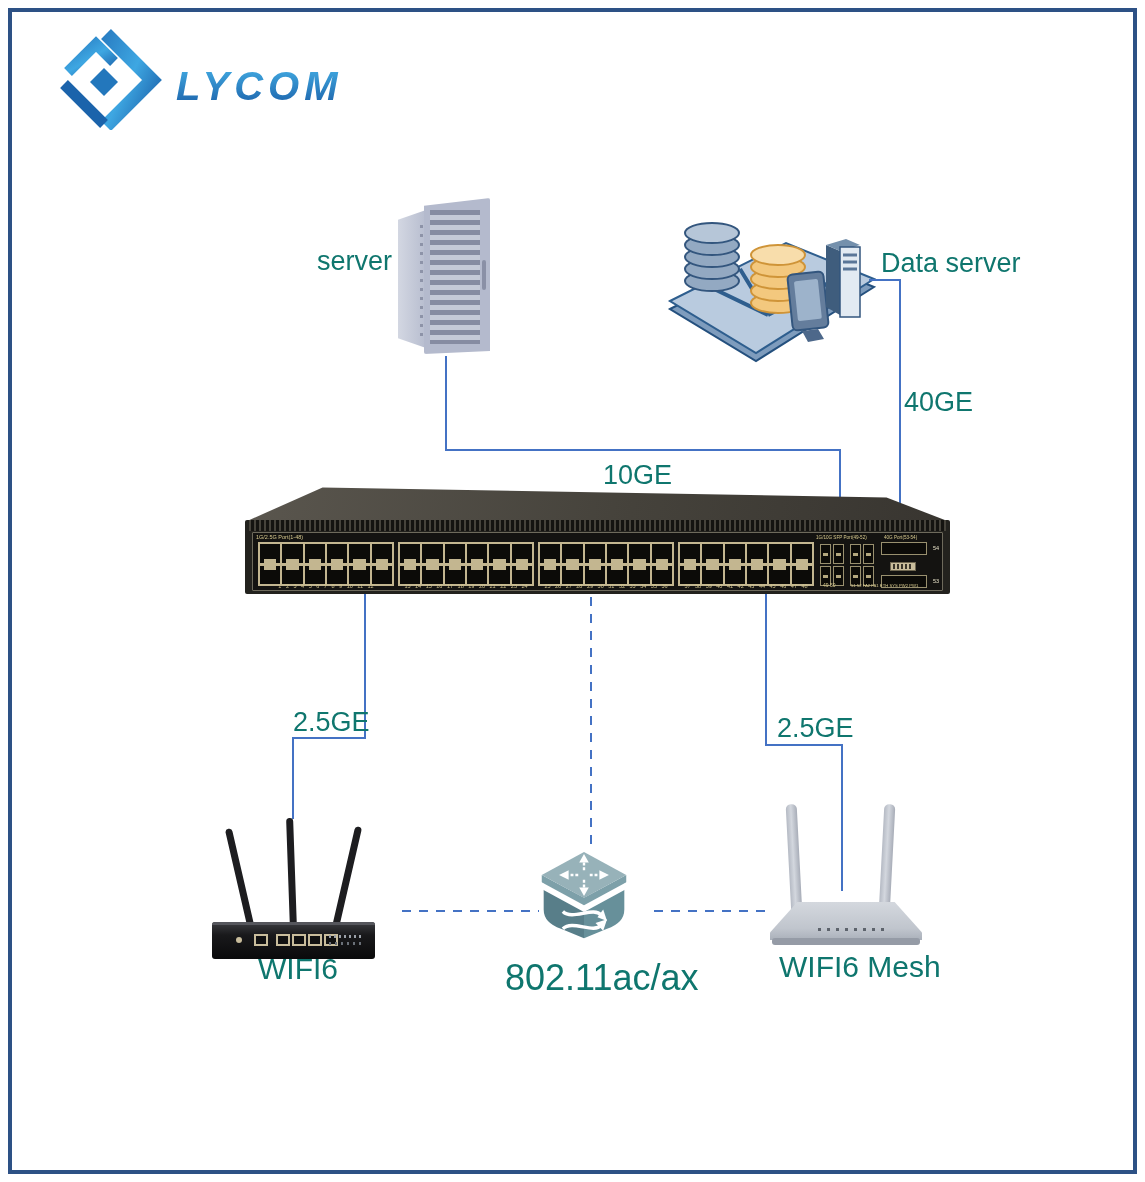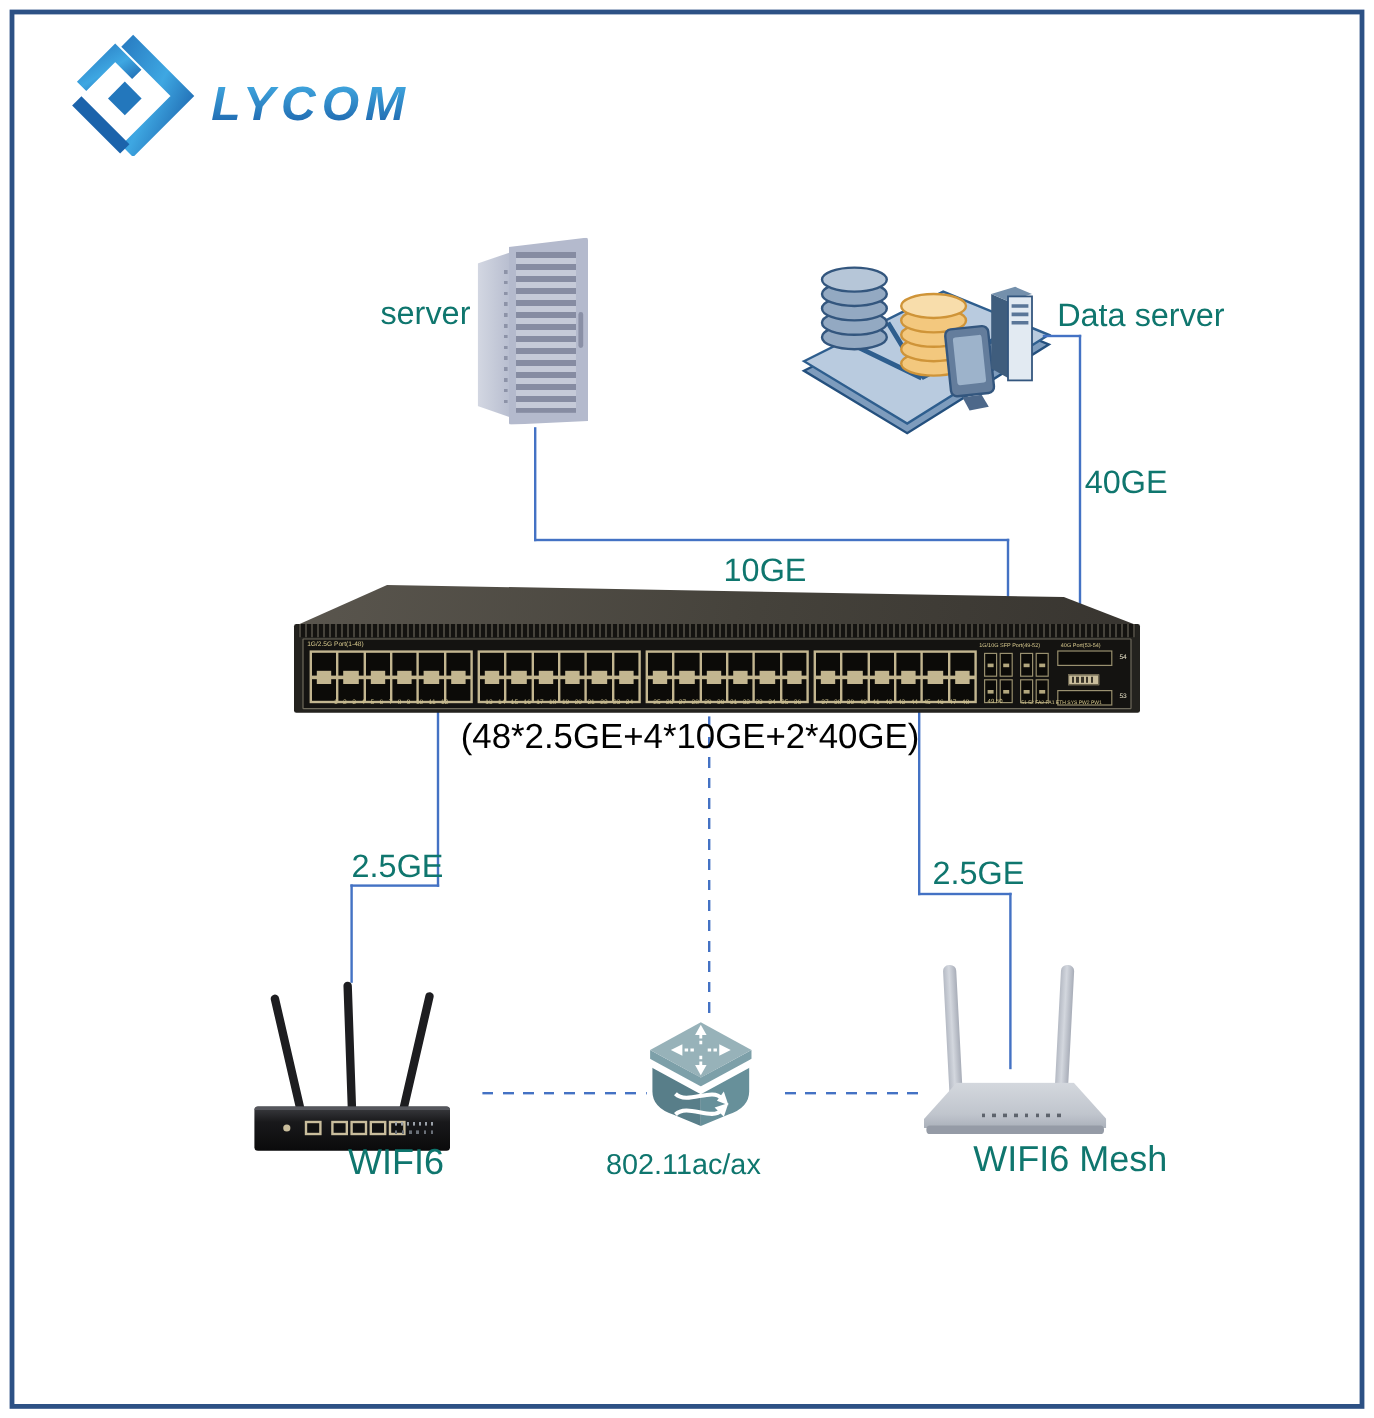--- a/index.html
+++ b/index.html
@@ -2,21 +2,21 @@
 <html><head>
 <meta charset="utf-8">
 <style>
   html,body{margin:0;padding:0;background:#fff;}
   .canvas{position:relative;width:1145px;height:1182px;background:#fff;overflow:hidden;
           font-family:"Liberation Sans", sans-serif;color:#000;}
   .frame{position:absolute;left:8px;top:8px;right:8px;bottom:8px;border:4px solid #2d5185;}
 
   
   .lbl{position:absolute;font-size:27px;color:#0f766e;white-space:nowrap;}
-  .lbl.big{font-size:30px;margin-left:32px;}
+  .lbl.big{font-size:30px;}
 
   
   .ln{position:absolute;background:#4472c4;}
   .ln.h{height:2px;}
   .ln.v{width:2px;}
   .dash-h{position:absolute;height:2px;background:repeating-linear-gradient(90deg,#4472c4 0 9px,transparent 9px 17px);}
   .dash-v{position:absolute;width:2px;background:repeating-linear-gradient(180deg,#4472c4 0 9px,transparent 9px 17px);}
 
   
   .server{position:absolute;left:398px;top:196px;width:96px;height:162px;}
@@ -278,21 +278,20 @@
         <span>13 14 15 16 17 18 19 20 21 22 23 24</span>
         <span>25 26 27 28 29 30 31 32 33 34 35 36</span>
         <span>37 38 39 40 41 42 43 44 45 46 47 48</span>
       </div>
       <div class="tiny" style="left:570px;bottom:1px;top:auto;font-size:5px;">49 50</div>
       <div class="tiny" style="left:598px;bottom:1px;top:auto;font-size:4.2px;">51 52 FA2 FA1 ETH SYS PW2 PW1</div>
     </div>
   </div>
 
   <div class="sw-caption">
-    <div>(48*2.5GE+4*10GE+2*40GE)</div>
   </div>
 
   <div class="wifi6">
     <div class="ant-b" style="left:40px;top:12px;transform:rotate(-13deg);"></div>
     <div class="ant-b" style="left:80px;top:4px;transform:rotate(-2deg);"></div>
     <div class="ant-b" style="left:120px;top:10px;transform:rotate(13deg);"></div>
     <div class="body">
       <div class="jack"></div>
       <div class="rport" style="left:42px;"></div>
       <div class="rport" style="left:64px;"></div>
@@ -321,21 +320,21 @@
       <path d="M56,30 L66,30" stroke-width="2.5" stroke-dasharray="3,2"></path>
       <polygon points="76,30 66,25 66,35" stroke="none"></polygon>
     </g>
     <g stroke="#fff" fill="none">
       <path d="M28,68 C38,78 60,62 68,72" stroke-width="3.5"></path>
       <polygon points="74,78 64,74 70,66" fill="#fff" stroke="none"></polygon>
       <path d="M28,86 C38,76 60,92 68,82" stroke-width="3.5"></path>
       <polygon points="74,76 70,88 62,80" fill="#fff" stroke="none"></polygon>
     </g>
   </svg>
-  <div class="lbl" style="left:505px;top:957px;font-size:24px;text-align:center;">802.11ac/ax</div>
+  <div class="lbl" style="left:505px;top:957px;font-size:36px;text-align:center;">802.11ac/ax</div>
 
   <div class="mesh">
     <div class="ant-w" style="left:22px;top:2px;transform:rotate(-3deg);"></div>
     <div class="ant-w" style="left:108px;top:2px;transform:rotate(3deg);"></div>
     <div class="mbody"></div>
     <div class="mbase"></div>
     <div class="dots"></div>
   </div>
   <div class="lbl big" style="left:779px;top:950px;">WIFI6 Mesh</div>
 </div>

